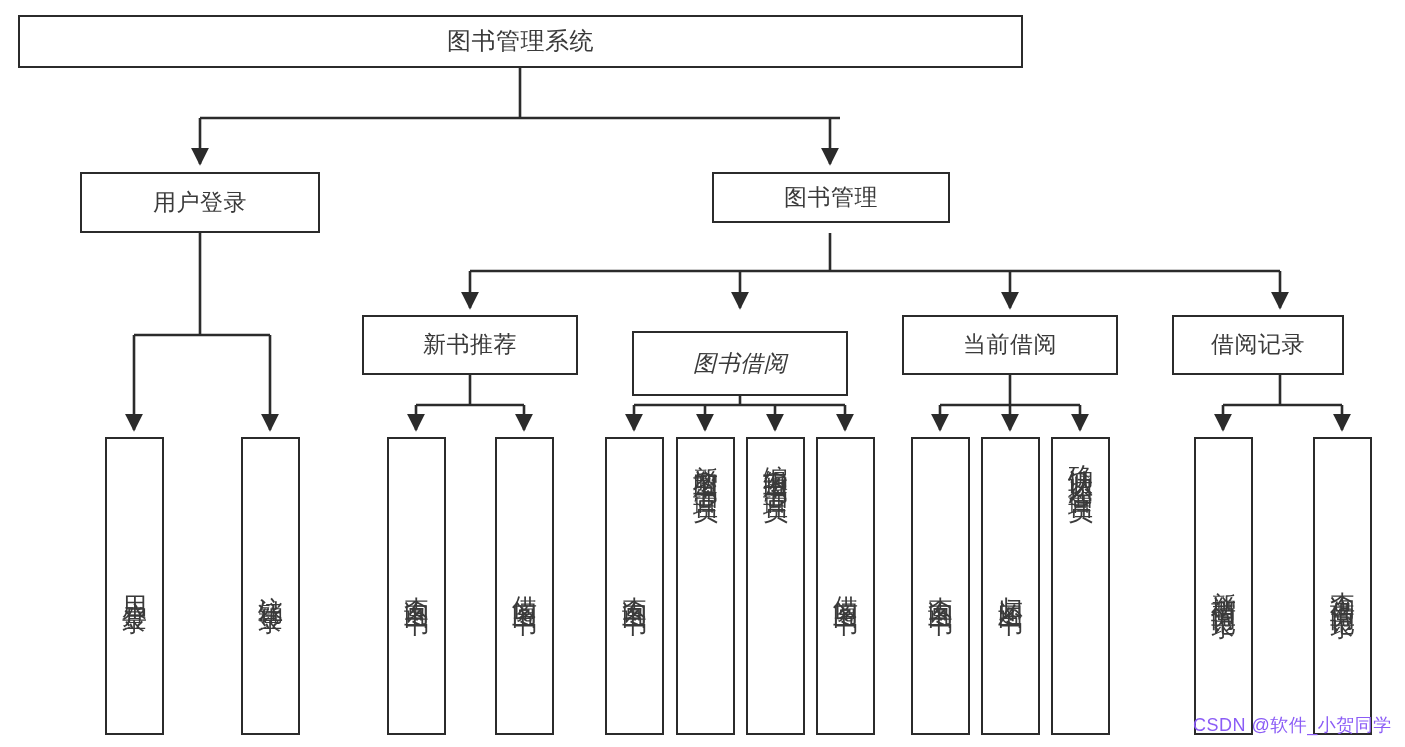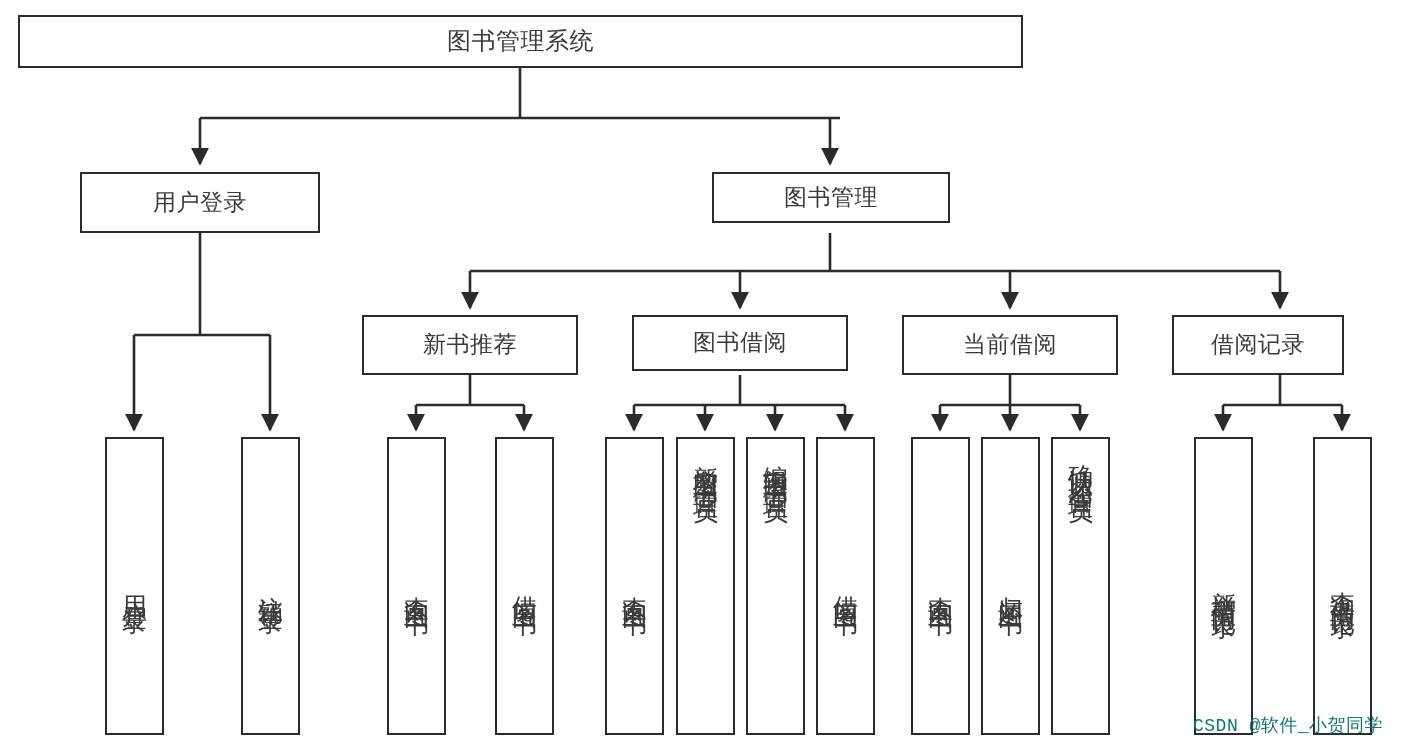--- a/index.html
+++ b/index.html
@@ -57,26 +57,25 @@
     letter-spacing:5px;
     line-height:1;
     text-align:left;
   }
   .node.v.mid{
     align-items:center;
     padding-top:0;
   }
   .watermark{
     position:absolute;
-    color:#0f766e;
+    color:#8b5cf6;
     font-size:18px;
     letter-spacing:0.5px;
     white-space:nowrap;
     user-select:none;
-    font-family:Liberation Mono, monospace;
   }
 </style>
 </head>
 <body>
 
 <div id="canvas">
 
   <svg id="connectors" viewBox="0 0 1405 747" xmlns="http://www.w3.org/2000/svg">
     <defs>
       <marker id="arrow" viewBox="0 0 10 10" refX="9" refY="5" markerWidth="7" markerHeight="7" orient="auto-start-reverse">
@@ -134,21 +133,21 @@
   <div class="node h" style="left:80px; top:172px; width:240px; height:61px;">
     <span class="label">用户登录</span>
   </div>
   <div class="node h" style="left:712px; top:172px; width:238px; height:51px;">
     <span class="label">图书管理</span>
   </div>
 
   <div class="node h" style="left:362px; top:315px; width:216px; height:60px;">
     <span class="label">新书推荐</span>
   </div>
-  <div class="node h" style="left:632px; top:315px; width:216px; height:56px;">
+  <div class="node h" style="left:632px; top:331px; width:216px; height:65px;font-style:italic;">
     <span class="label">图书借阅</span>
   </div>
   <div class="node h" style="left:902px; top:315px; width:216px; height:60px;">
     <span class="label">当前借阅</span>
   </div>
   <div class="node h" style="left:1172px; top:315px; width:172px; height:60px;">
     <span class="label">借阅记录</span>
   </div>
 
   <div class="node v mid" style="left:105px; top:437px; width:59px; height:298px;">

